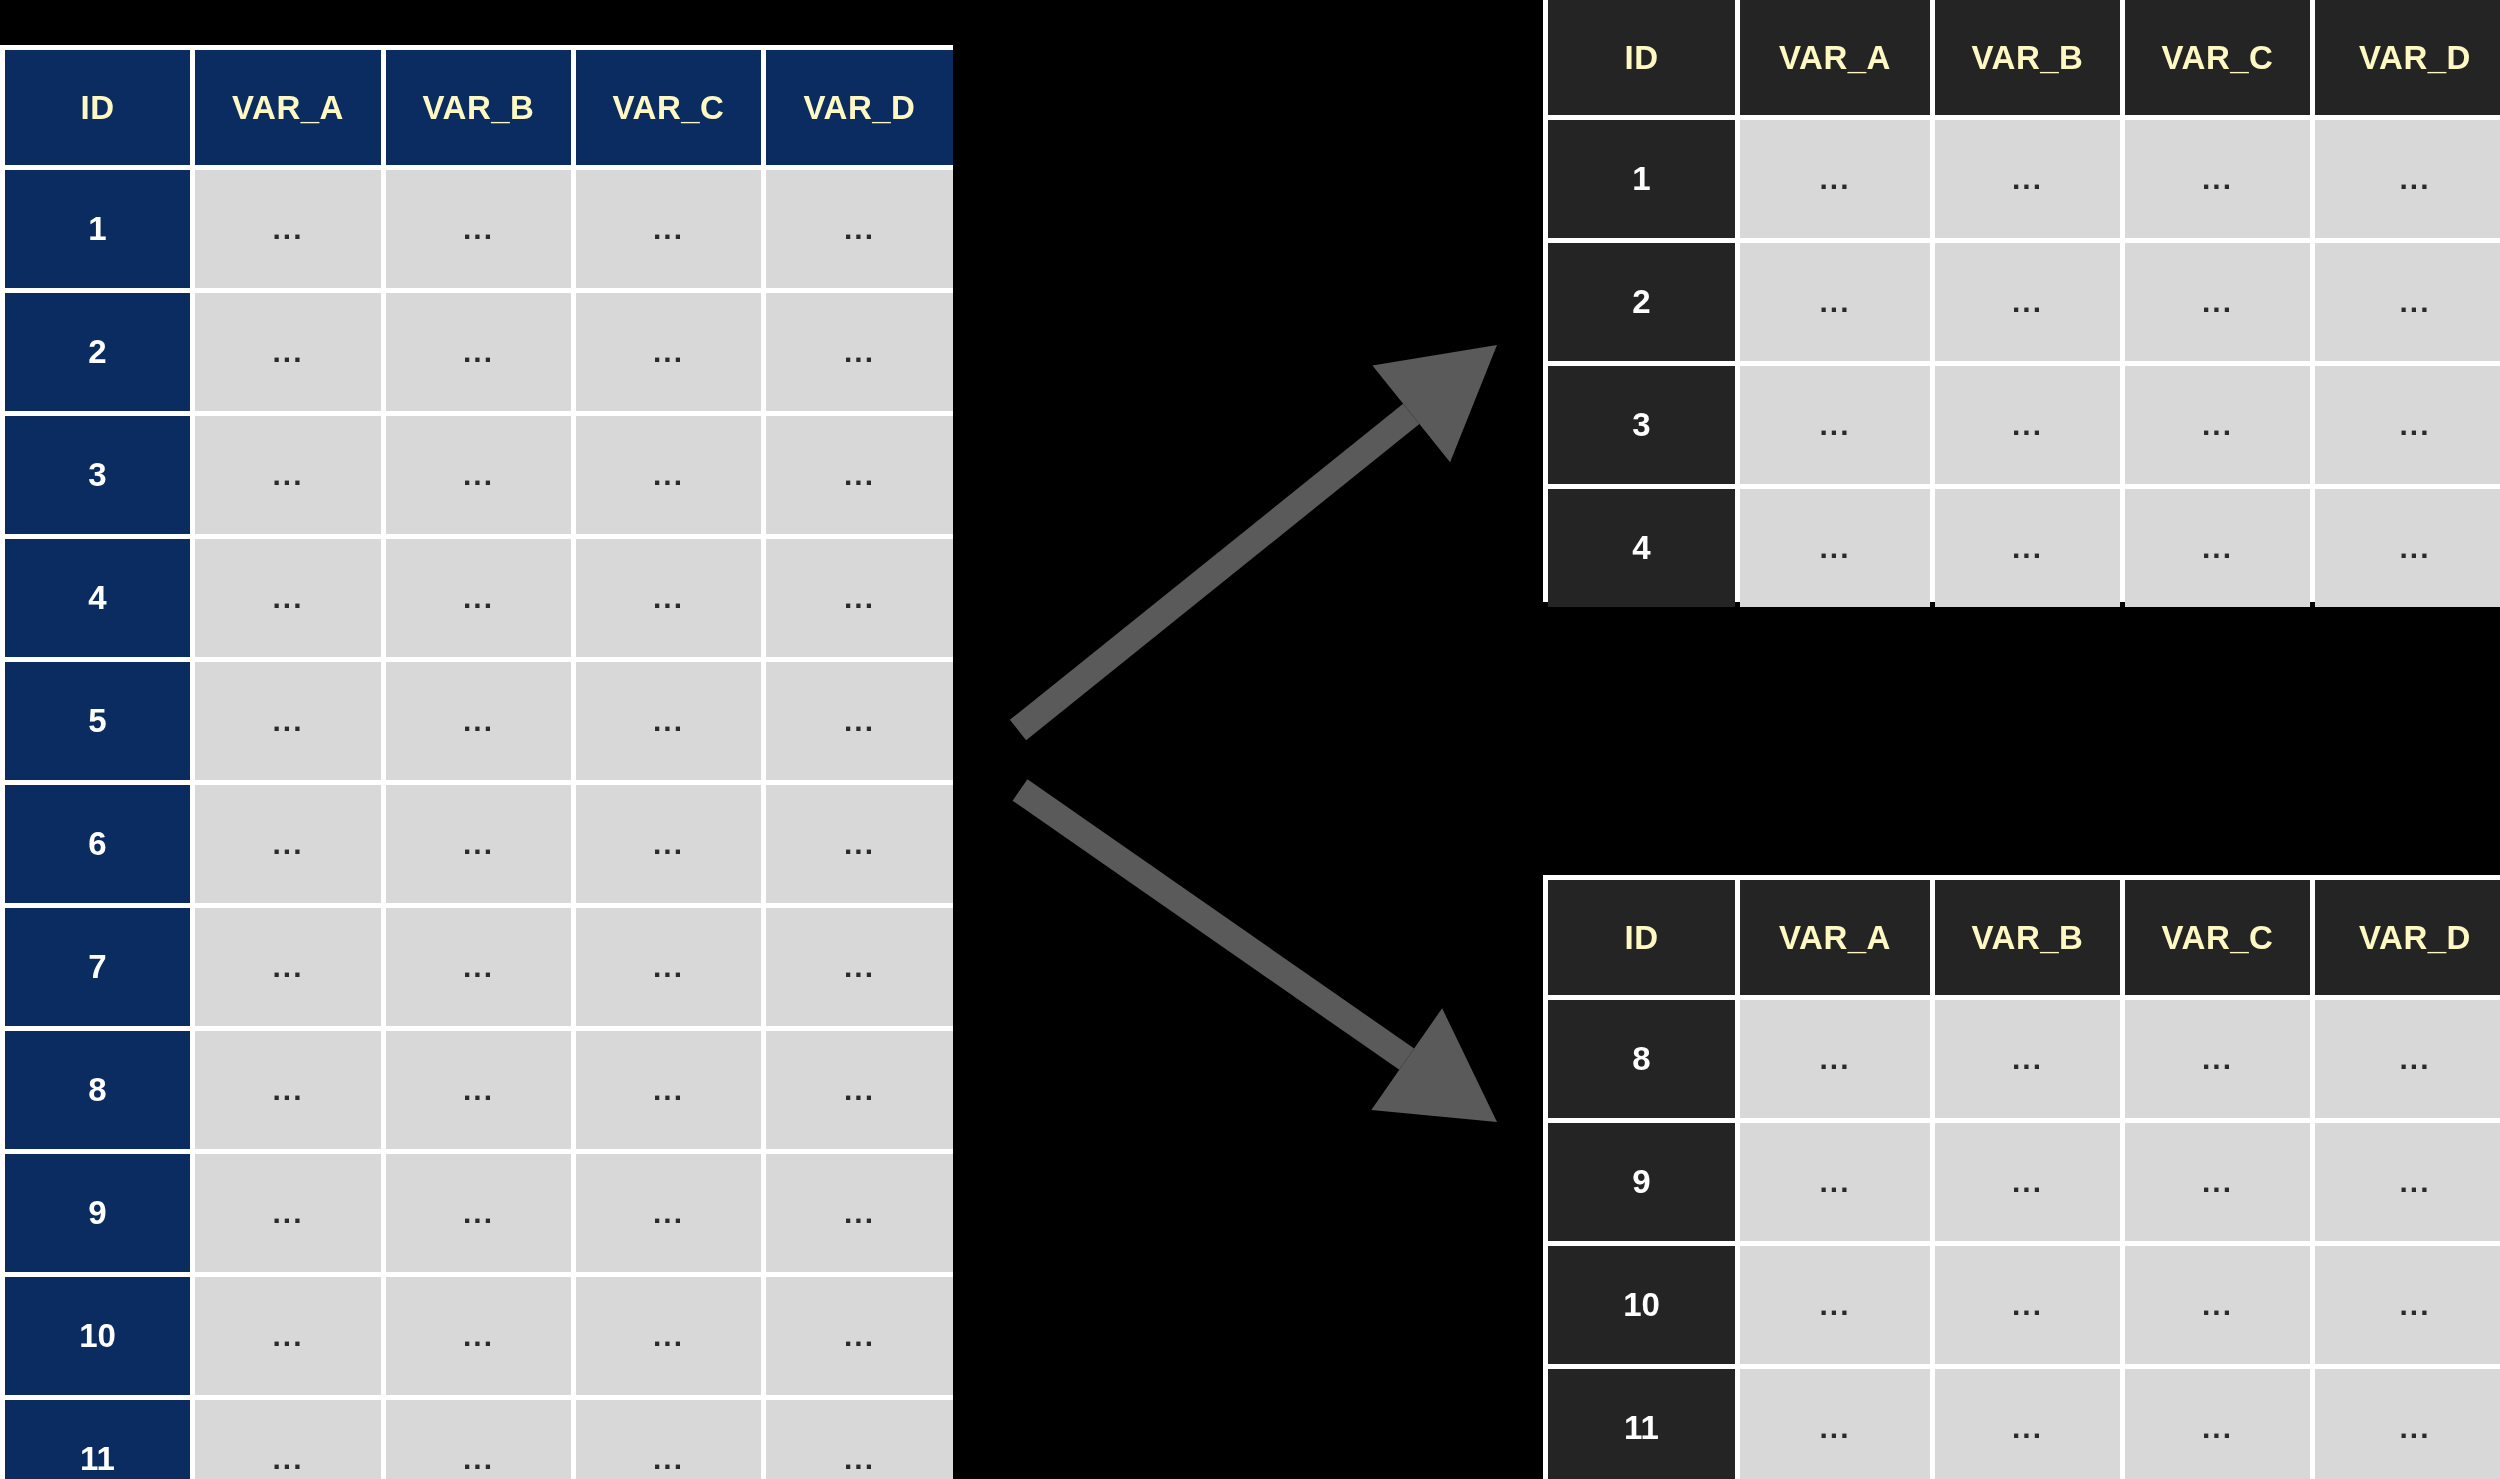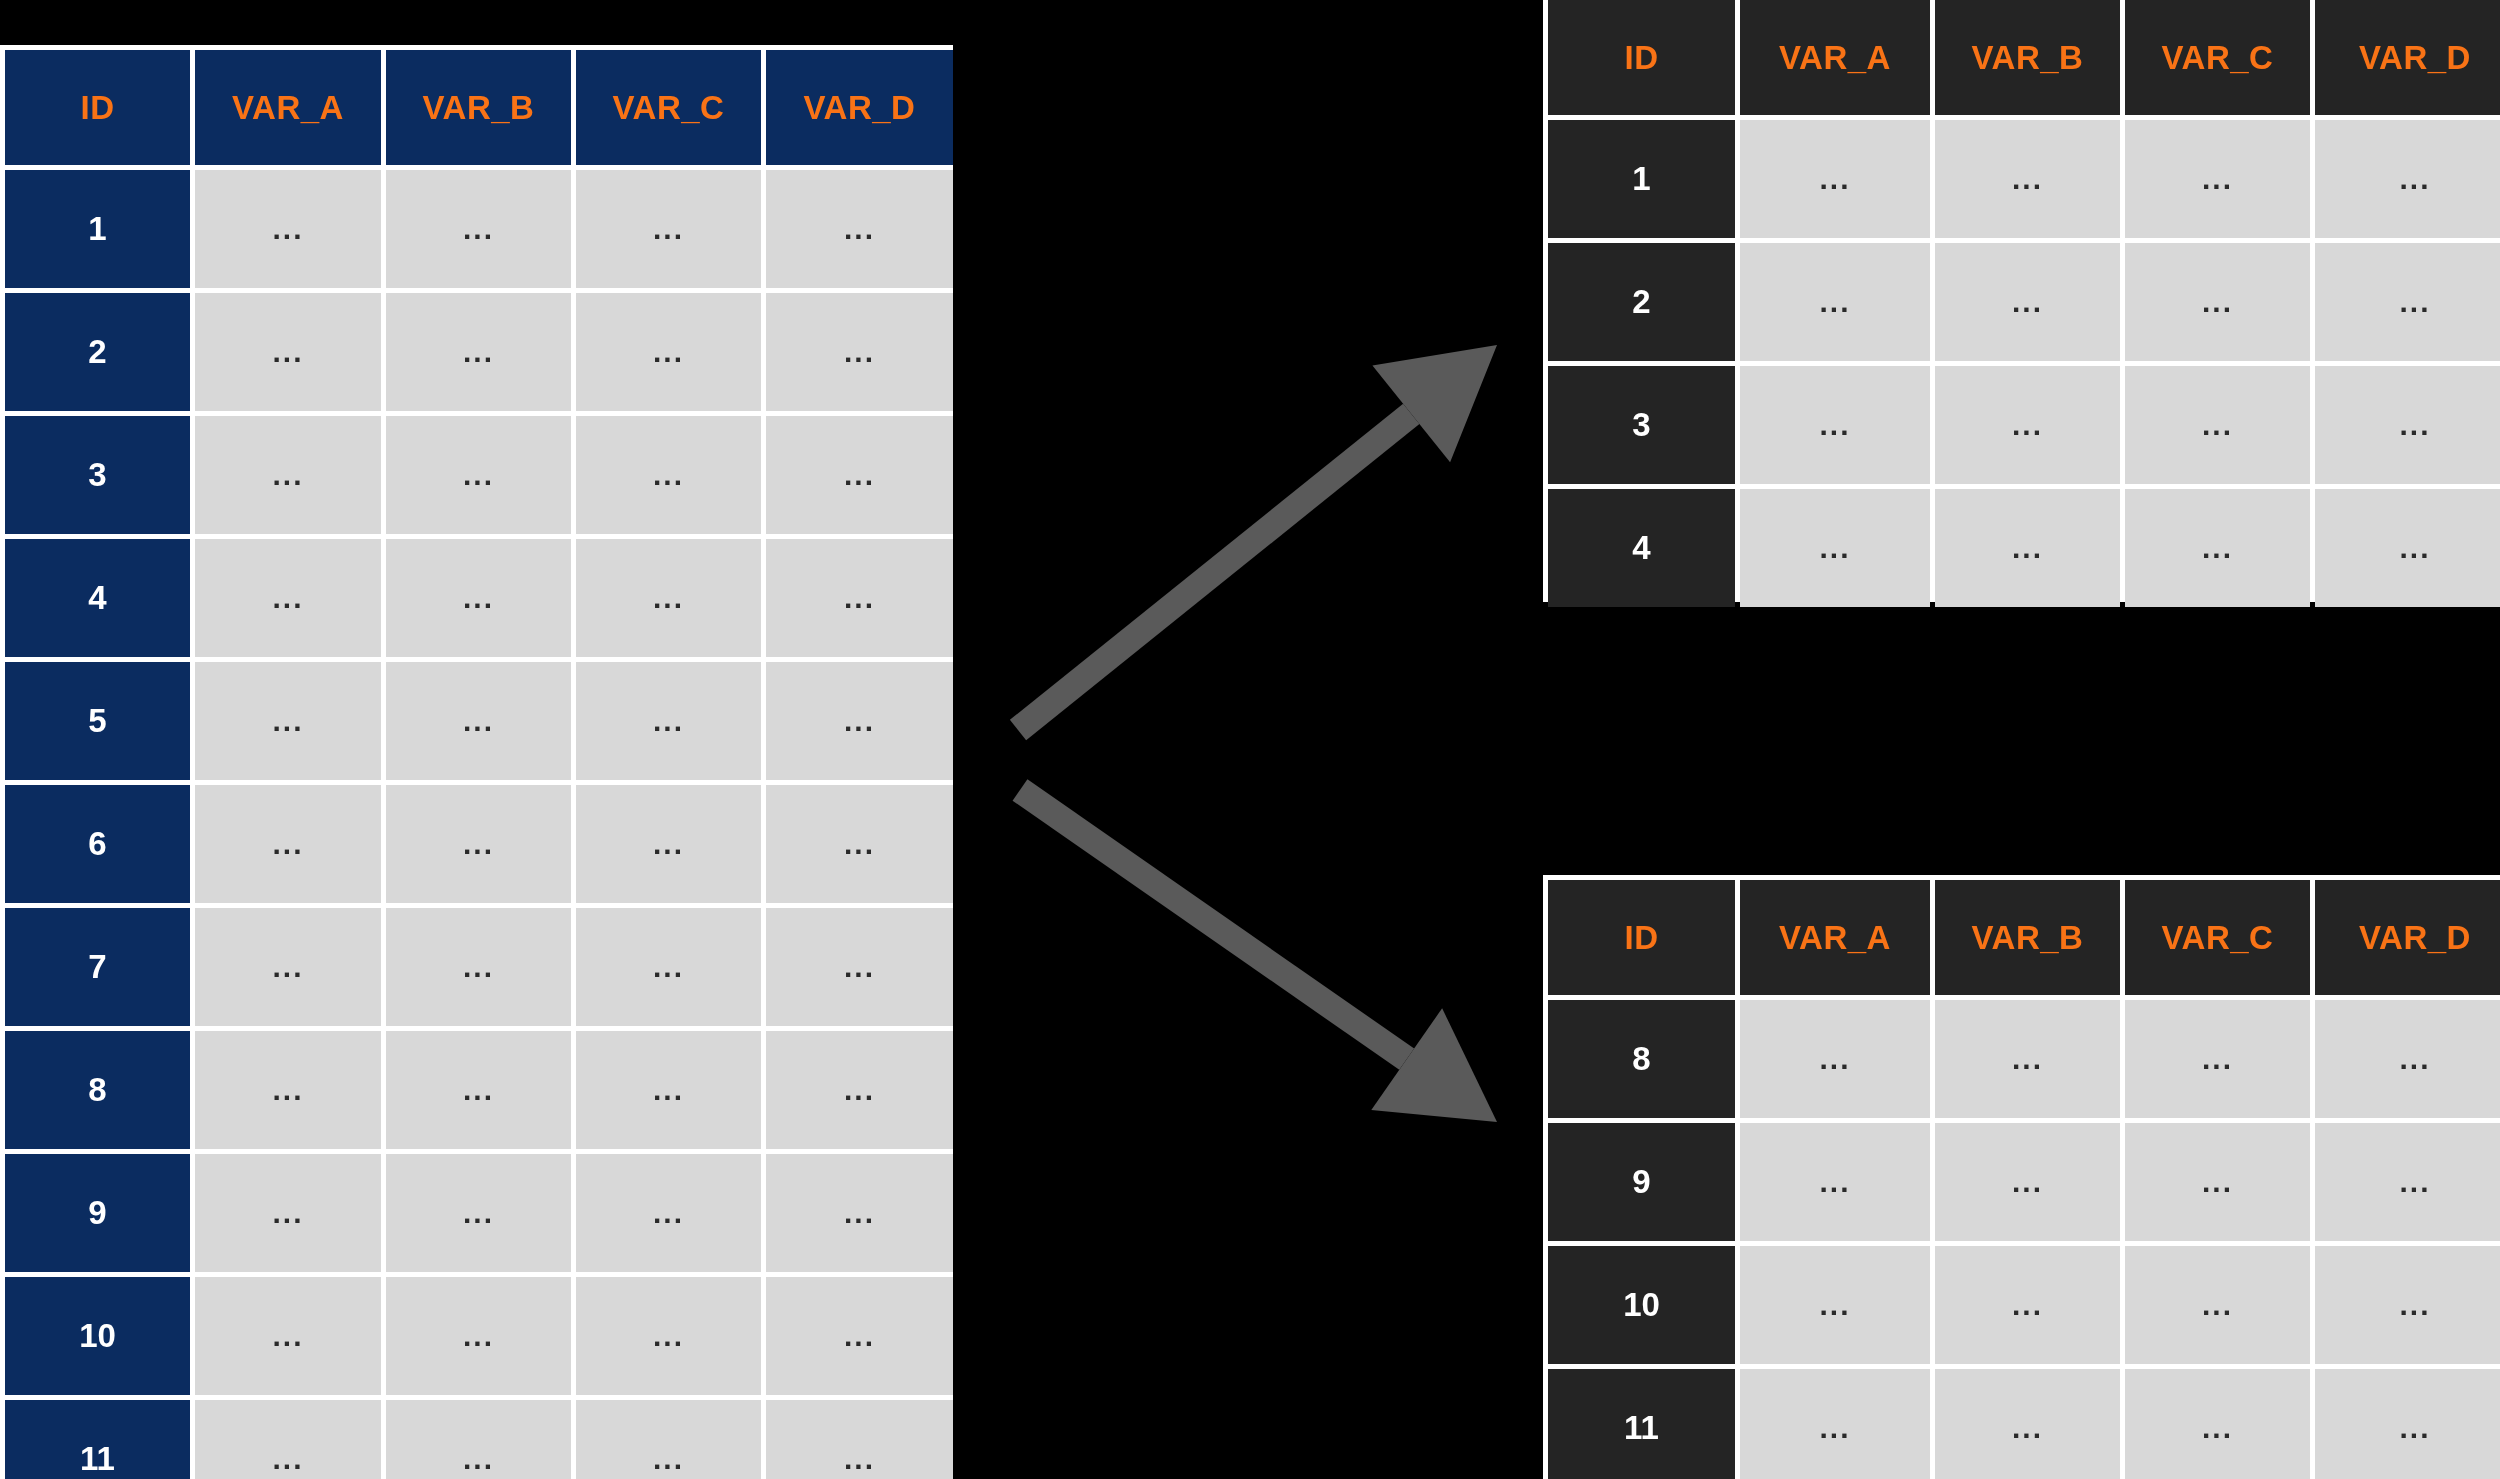--- a/index.html
+++ b/index.html
@@ -36,21 +36,21 @@
   .cell {
     display: flex;
     align-items: center;
     justify-content: center;
     box-sizing: border-box;
     overflow: hidden;
   }
 
   .head-cell {
     font-weight: 700;
-    color: #f97316;
+    color: #fef9c3;
     letter-spacing: 0.5px;
     text-align: right;
   }
 
   .id-cell {
     font-weight: 700;
     color: #ffffff;
   }
 
   .val-cell {

